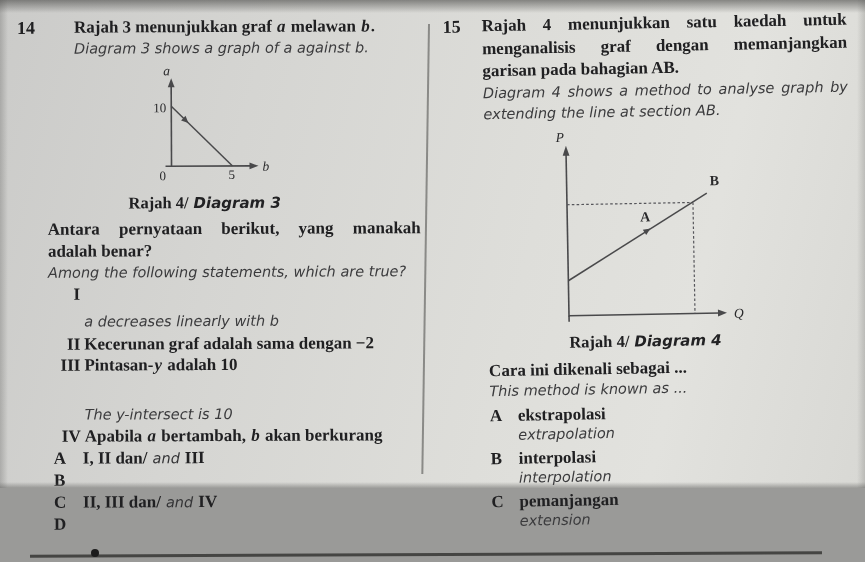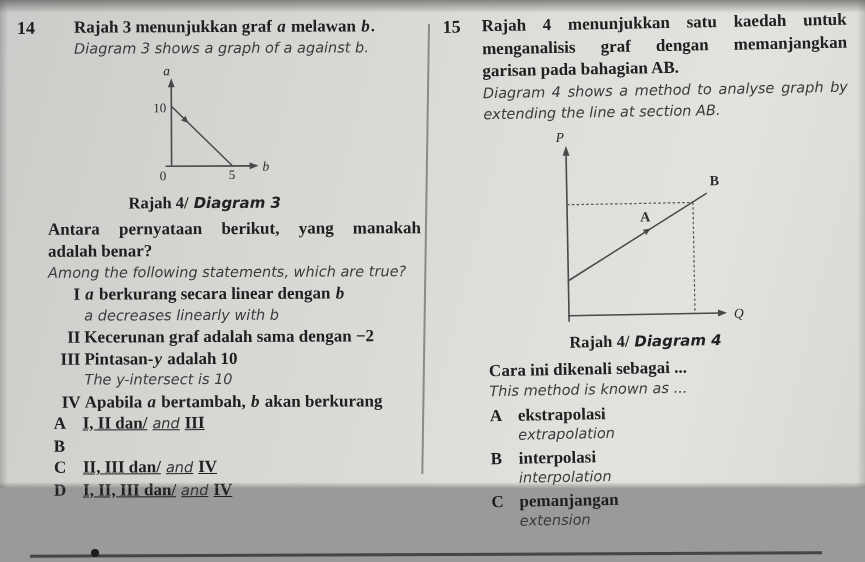--- a/index.html
+++ b/index.html
@@ -45,25 +45,25 @@
   .cap-en{font-family:"DejaVu Sans",sans-serif;font-style:italic;font-weight:700;font-size:15px;margin-left:5px;color:#222224;}
 
   .qpara{margin:6px 0 0 32px;width:373px;}
   .qpara .my{line-height:22px;}
   .qpara .en{line-height:21px;}
 
   .stmt{display:flex;margin-left:30px;}
   .stmt .rn{flex:0 0 34px;text-align:right;font-weight:700;font-size:17px;line-height:21.5px;}
   .stmt .sc{margin-left:4px;width:330px;}
   .stmt .my{line-height:21.5px;}
-  .stmt .en{line-height:21.5px;}
+  .stmt .en{line-height:21.5px;margin-top:28px;}
 
   .optl{display:flex;margin-left:37px;}
   .optl .lt{flex:0 0 29px;font-weight:700;font-size:17px;line-height:21.5px;}
-  .optl .oc{font-weight:700;font-size:17px;line-height:21.5px;text-decoration:underline;}
+  .optl .oc{font-weight:700;font-size:17px;line-height:21.5px;}
   .andit{font-family:"DejaVu Sans",sans-serif;font-style:italic;font-weight:400;font-size:14.5px;margin:0 5px;color:#333335;}
 
   .q15-low{margin-left:42px;}
   .q15-q-my{font-weight:700;font-size:17px;line-height:21px;margin-top:7px;}
   .q15-q-en{line-height:21px;}
   .optr{display:flex;margin-top:3px;}
   .optr .lt{flex:0 0 28px;font-weight:700;font-size:17px;line-height:21px;}
   .optr .oc .my2{font-weight:700;font-size:17px;line-height:21px;}
   .optr .oc .en2{font-family:"DejaVu Sans",sans-serif;font-style:italic;font-size:14.5px;line-height:19px;color:#3b3b3d;}
 
@@ -111,21 +111,20 @@
 
     <div class="qpara">
       <div class="my just">Antara pernyataan berikut, yang manakah</div>
       <div class="my">adalah benar?</div>
       <div class="en">Among the following statements, which are true?</div>
     </div>
 
     <div class="stmt">
       <div class="rn">I</div>
       <div class="sc">
-        <div class="my"><span></span><span class="var">a</span><span> berkurang secara linear dengan </span><span class="var">b</span><span></span></div>
         <div class="en">a decreases linearly with b</div>
       </div>
     </div>
     <div class="stmt">
       <div class="rn">II</div>
       <div class="sc">
         <div class="my"><span>Kecerunan graf adalah sama dengan −2</span><span class="var"></span><span></span><span class="var"></span><span></span></div>
       </div>
     </div>
     <div class="stmt">
@@ -148,21 +147,20 @@
     </div>
     <div class="optl">
       <div class="lt">B</div>
     </div>
     <div class="optl">
       <div class="lt">C</div>
       <div class="oc"><span>II, III dan/</span><span class="andit">and</span><span>IV</span></div>
     </div>
     <div class="optl">
       <div class="lt">D</div>
-      <div class="oc"><span>I, II, III dan/</span><span class="andit">and</span><span>IV</span></div>
     </div>
   </section>
 
   <div class="divider"></div>
 
   <section class="col col-right">
     <div class="qrow">
       <div class="qnum">15</div>
       <div class="qbody-r">
         <div class="my just" style="line-height:22.5px">Rajah 4 menunjukkan satu kaedah untuk</div>

